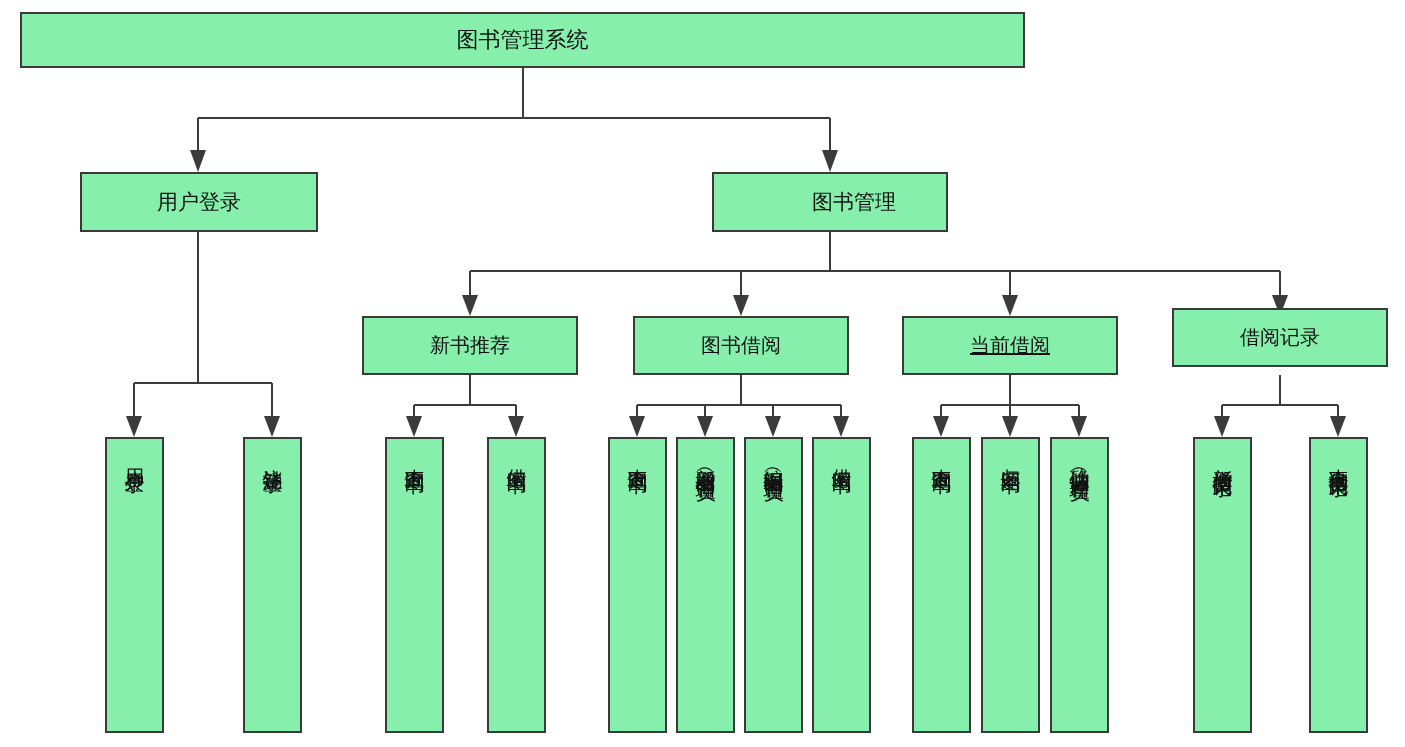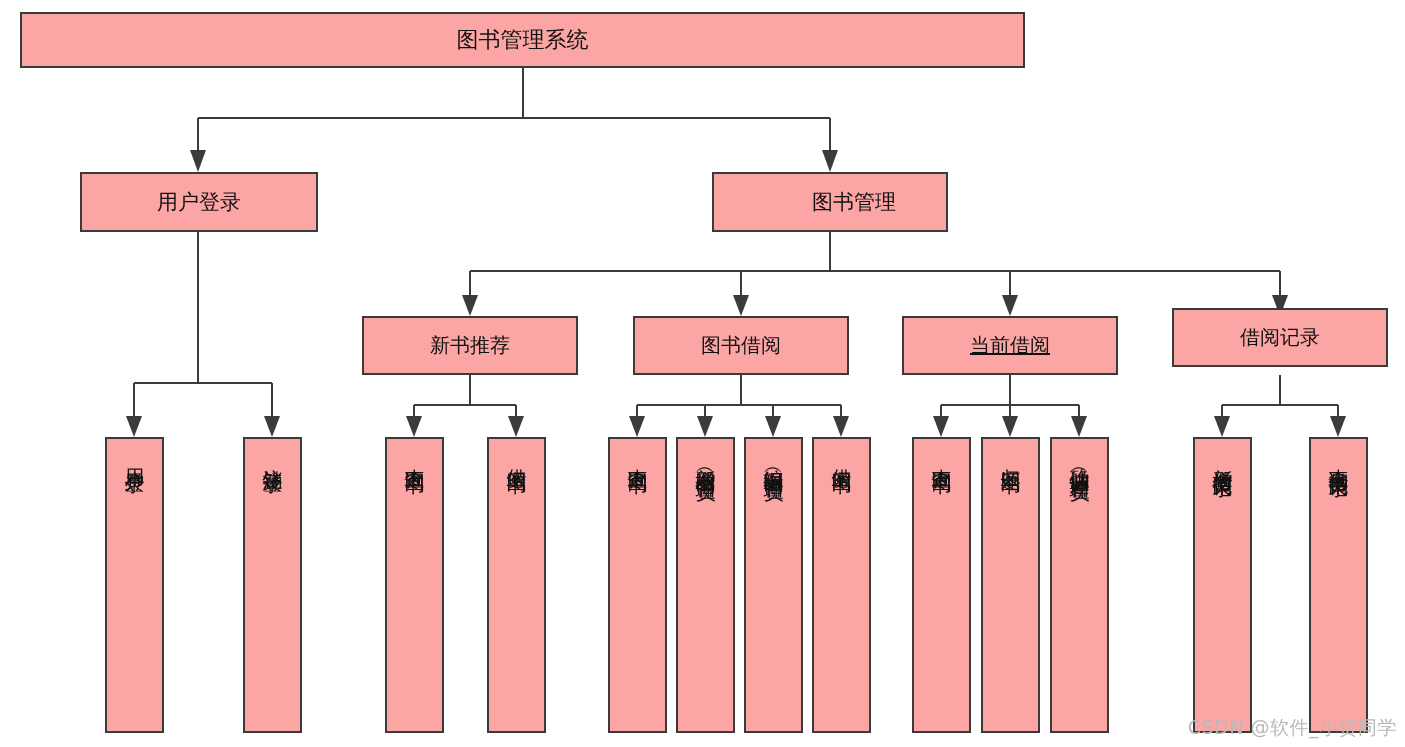--- a/index.html
+++ b/index.html
@@ -34,21 +34,21 @@
     shape-rendering: crispEdges;
   }
   #wires polygon {
     fill: #3b3b3b;
     stroke: none;
   }
   
   .node {
     position: absolute;
     box-sizing: border-box;
-    background: #fca5a5;
+    background: #86efac;
     border: 2.6px solid #3a3a3a;
     display: flex;
     align-items: center;
     justify-content: center;
     color: #111111;
     z-index: 3;
   }
   .node.root {
     font-size: 22px;
   }
@@ -216,14 +216,13 @@
     <span class="vtext">确认归还（管理员）</span>
   </div>
 
   <div class="node leaf" style="left:1193px; top:437px; width:59px; height:296px;">
     <span class="vtext">新增借阅记录</span>
   </div>
   <div class="node leaf" style="left:1309px; top:437px; width:59px; height:296px;">
     <span class="vtext">查询借阅记录</span>
   </div>
 
-  <div id="watermark">CSDN @软件_小贺同学</div>
 </div>
 
 </body></html>

